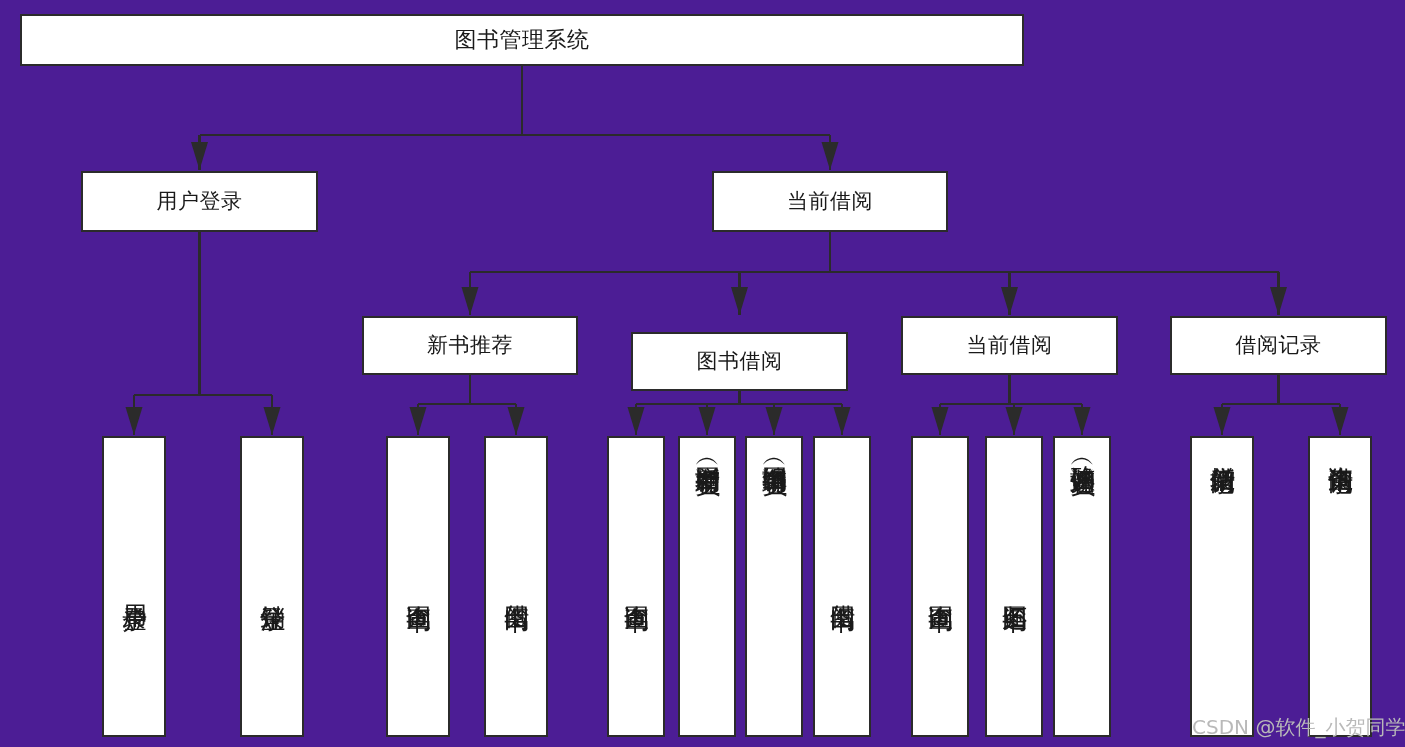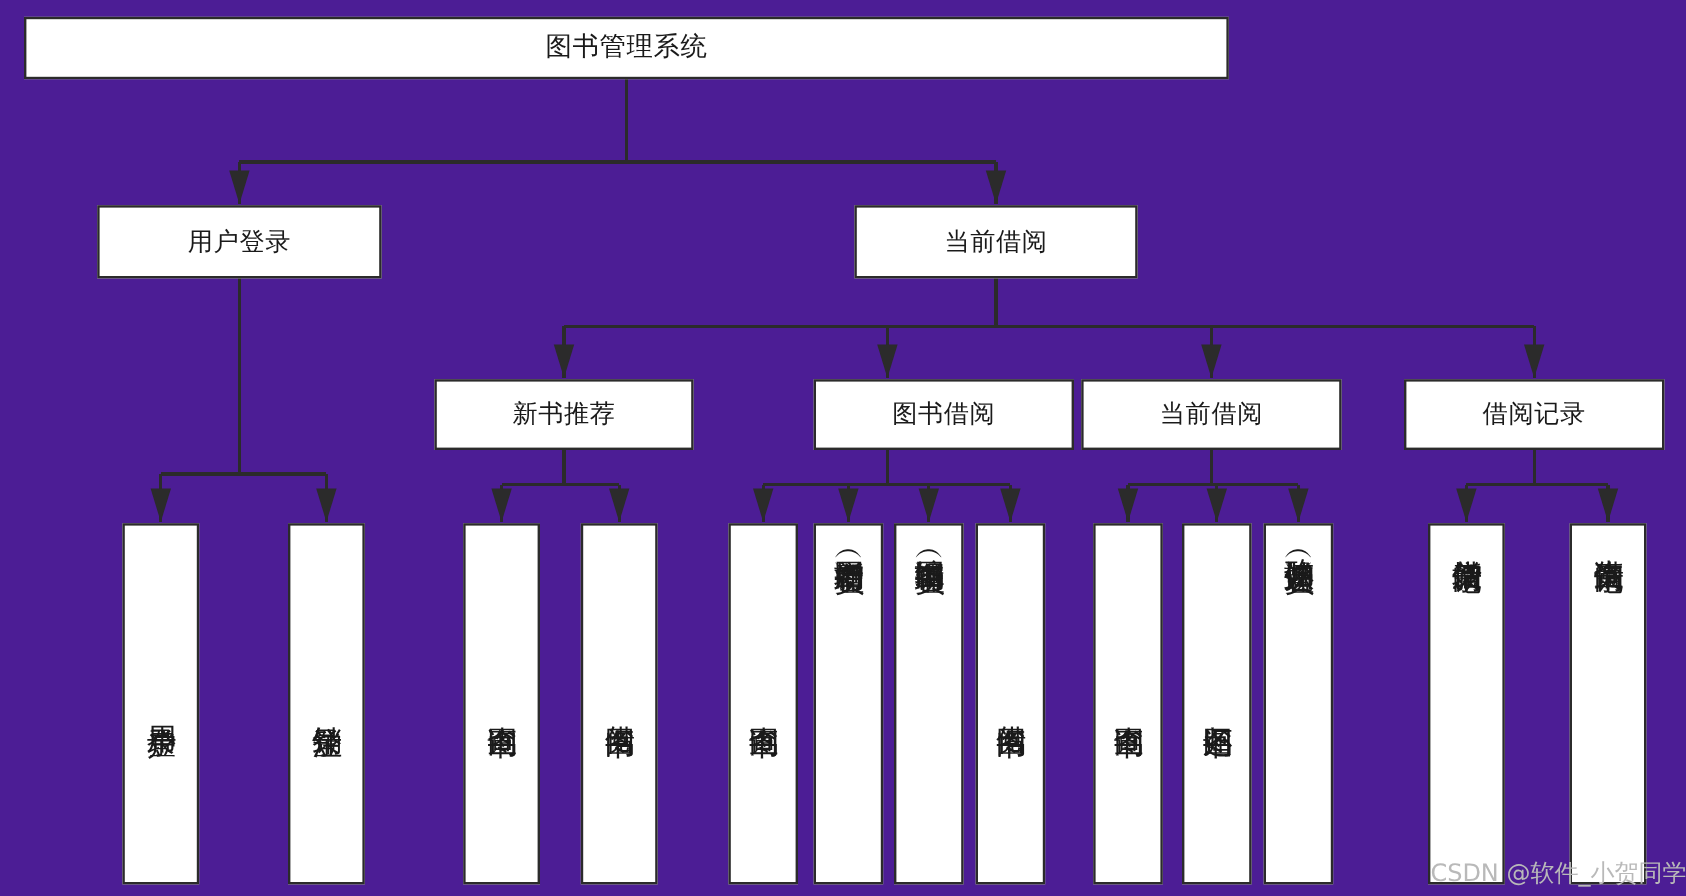--- a/index.html
+++ b/index.html
@@ -141,21 +141,21 @@
       </div>
       <div class="node horiz" style="left: 81px; top: 171px; width: 237px; height: 61px;">
         <span class="lbl">用户登录</span>
       </div>
       <div class="node horiz" style="left: 712px; top: 171px; width: 236px; height: 61px;">
         <span class="lbl">当前借阅</span>
       </div>
       <div class="node horiz" style="left: 362px; top: 316px; width: 216px; height: 59px;">
         <span class="lbl">新书推荐</span>
       </div>
-      <div class="node horiz" style="left: 631px; top: 316px; width: 217px; height: 59px; margin-left: 47px;">
+      <div class="node horiz" style="left: 631px; top: 332px; width: 217px; height: 59px;">
         <span class="lbl">图书借阅</span>
       </div>
       <div class="node horiz" style="left: 901px; top: 316px; width: 217px; height: 59px;">
         <span class="lbl">当前借阅</span>
       </div>
       <div class="node horiz" style="left: 1170px; top: 316px; width: 217px; height: 59px;">
         <span class="lbl">借阅记录</span>
       </div>
       <div class="node vert midtext" style="left: 102px; top: 436px; width: 64px; height: 301px;">
         <span class="lbl">用户登录</span>

